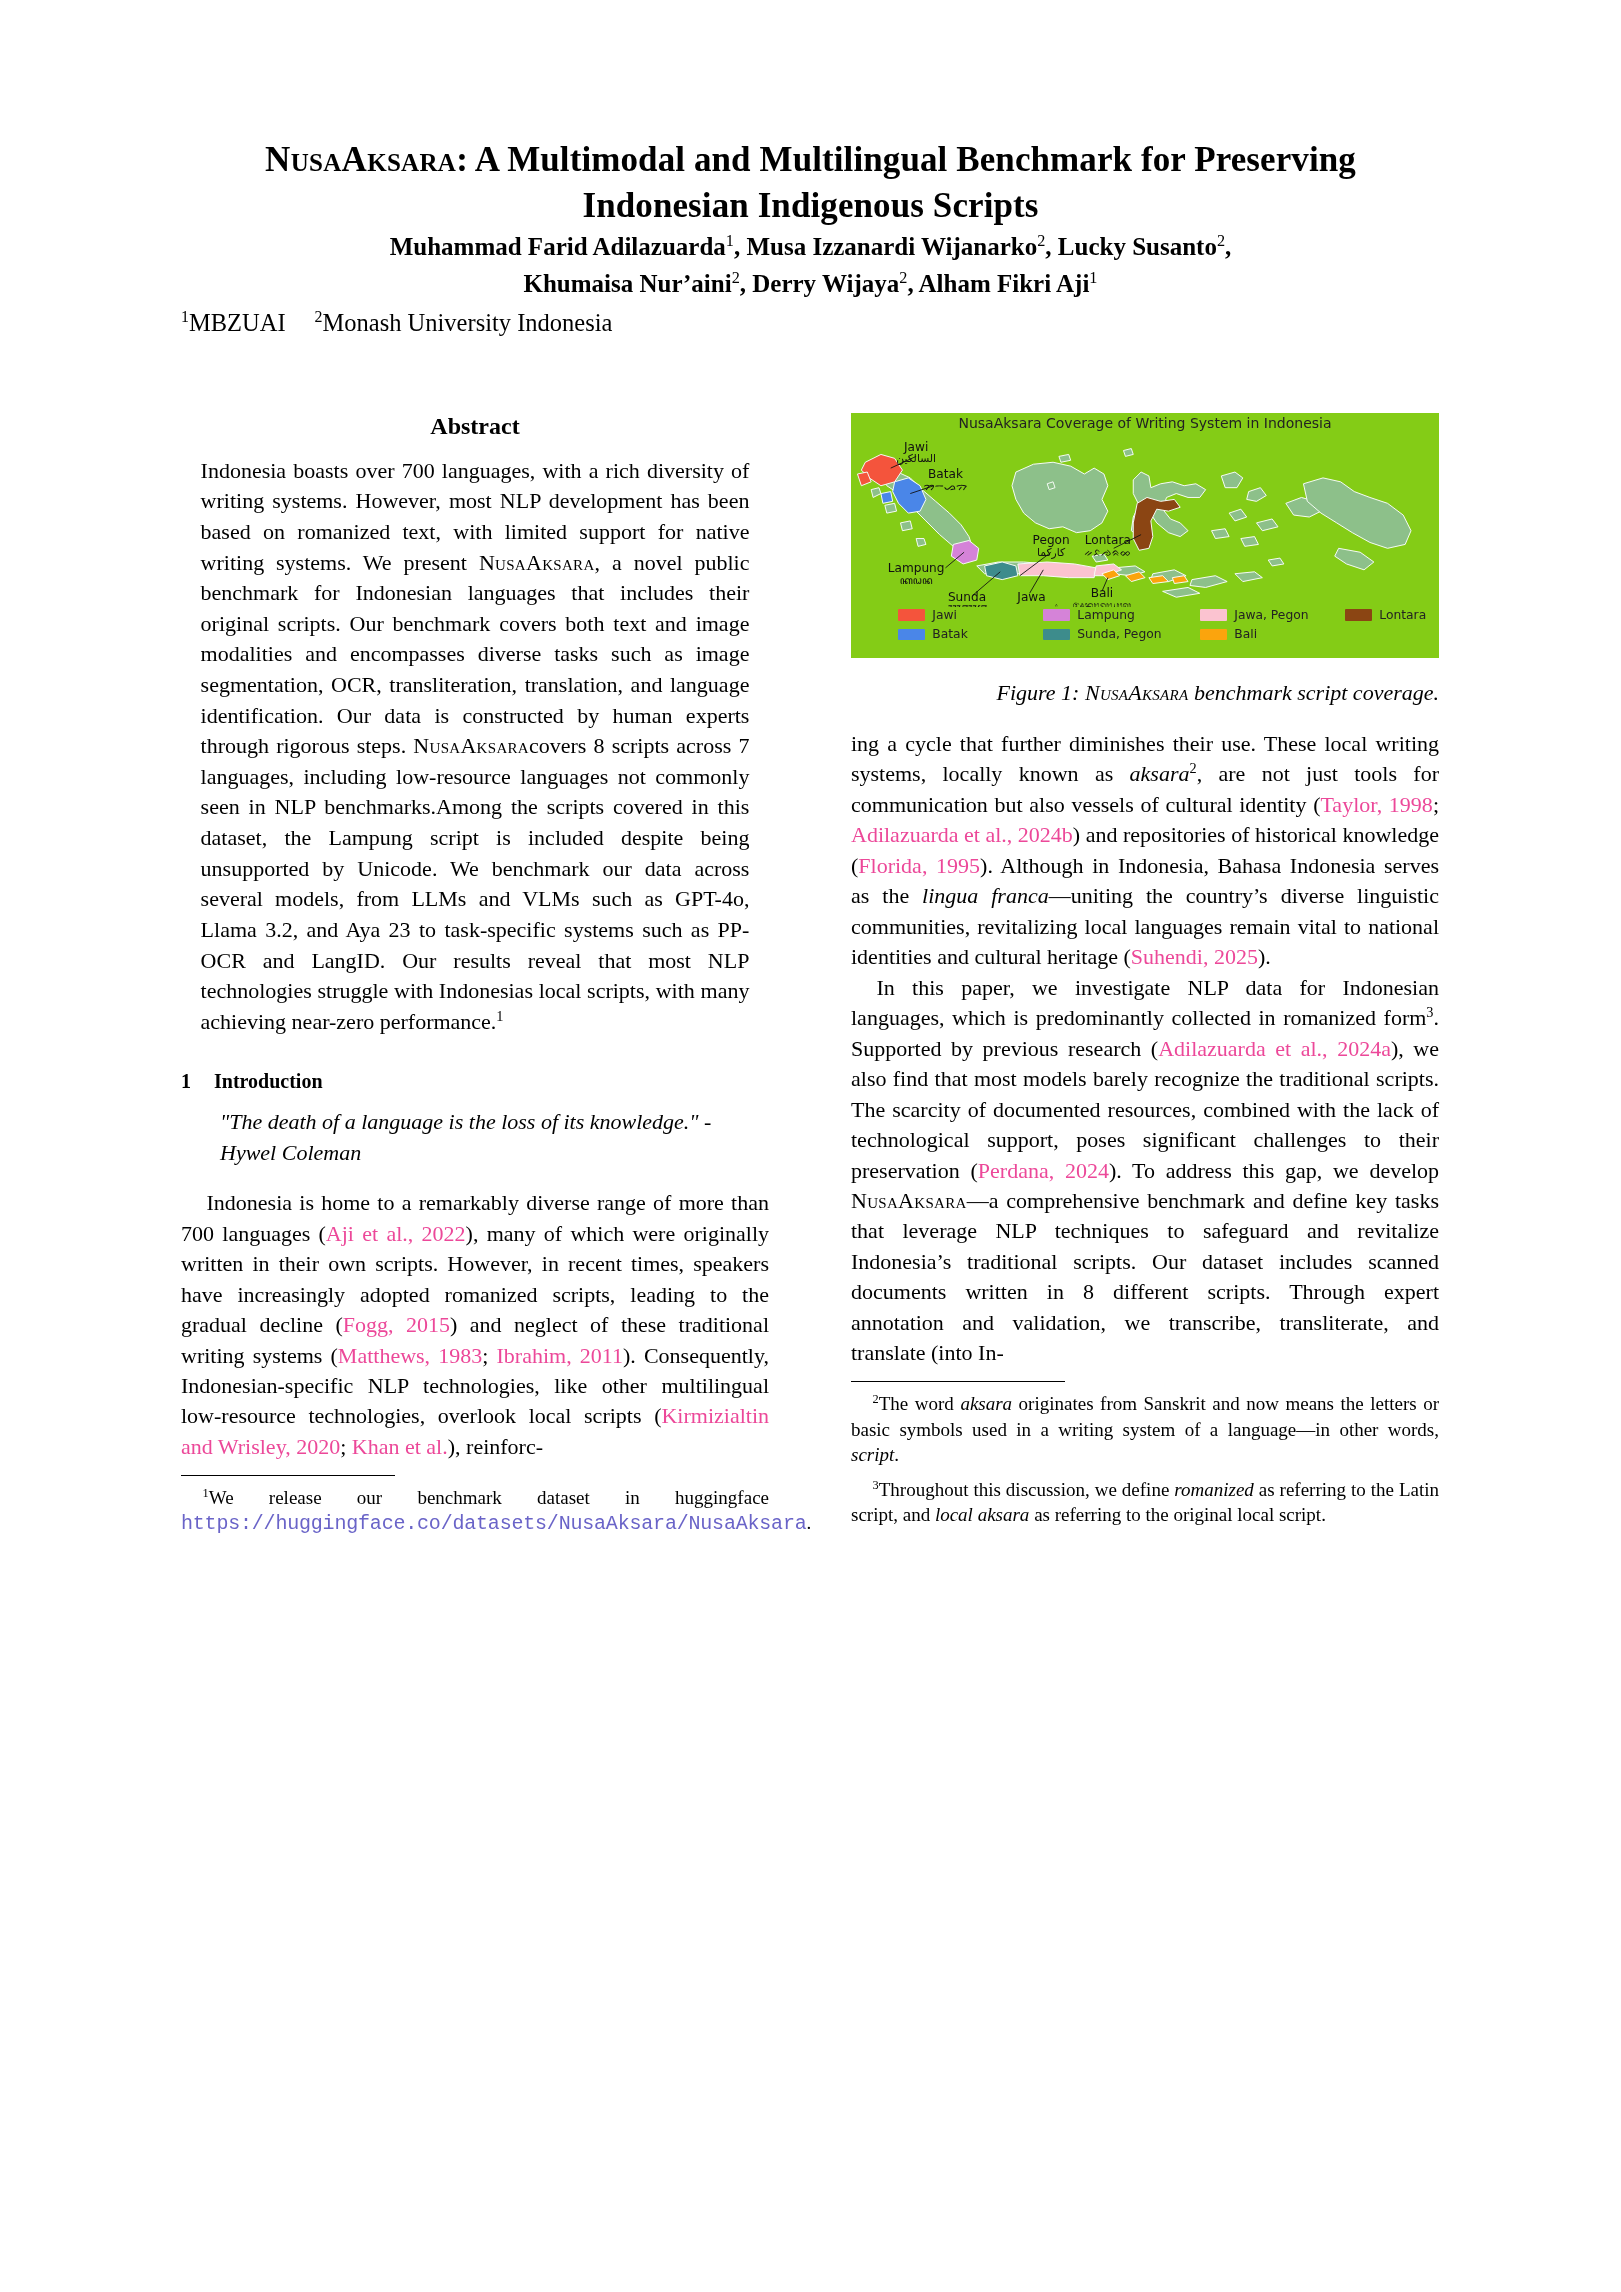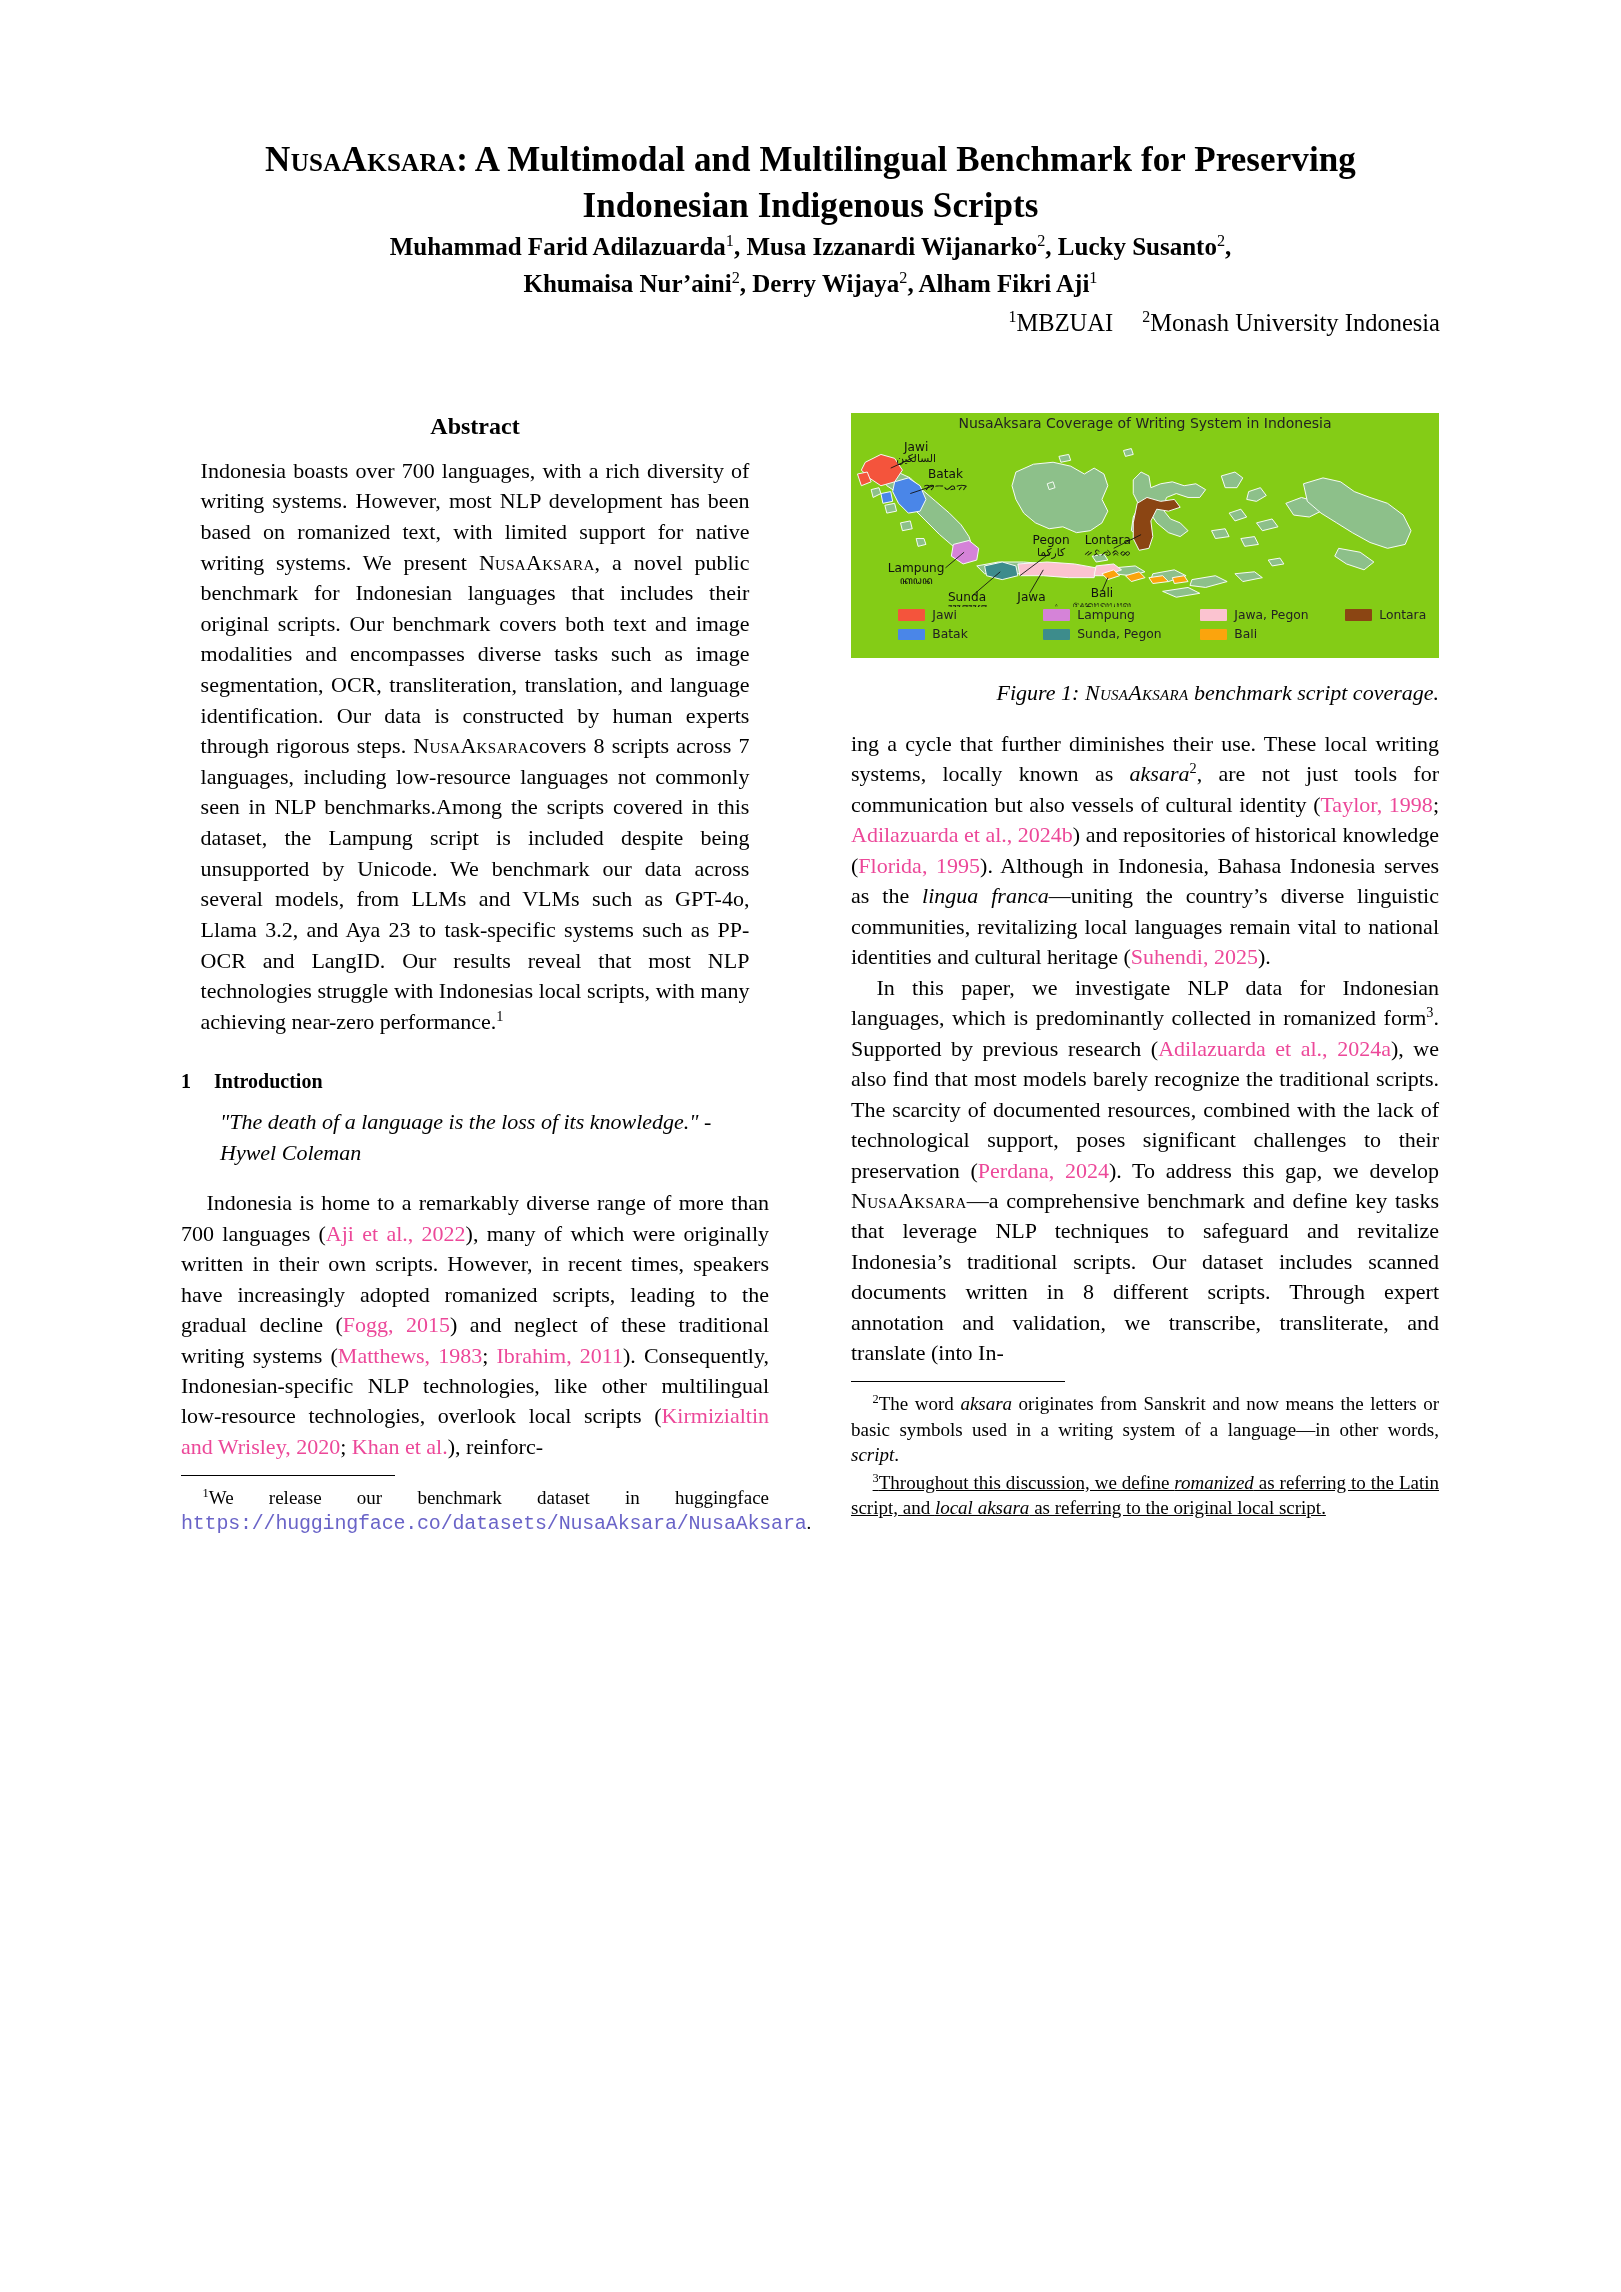--- a/index.html
+++ b/index.html
@@ -33,21 +33,21 @@
 
   
   .authors{
     text-align:center;
     font-size:25px;
     font-weight:bold;
     line-height:1.45;
   }
   .affil{
     margin-top:3.9px;
-    text-align:right;
+    text-align:left;
     font-size:24.5px;
     font-weight:normal;
     line-height:1.4;
   }
   .affil .gap{display:inline-block;width:29px;}
   sup{font-size:.65em;vertical-align:super;line-height:0;font-weight:normal;}
   .authors sup{font-weight:normal;}
 
   
   .cols{
@@ -114,21 +114,21 @@
   .footnote-rule{
     border:0;border-top:1.4px solid #000;
     width:214px;margin:12.7px 0 8.8px 0;
   }
   .footnote{
     font-size:19px;
     line-height:1.34;
     text-align:justify;
     margin:0;
   }
-  .footnote + .footnote{margin-top:2px;text-decoration:underline;}
+  .footnote + .footnote{margin-top:9px;}
   .fn-indent{text-indent:21.6px;}
 
   
   .figure{
     position:relative;
     width:588px;
     margin:0 0 0 0;
   }
   .fig-box{
     width:588px;

